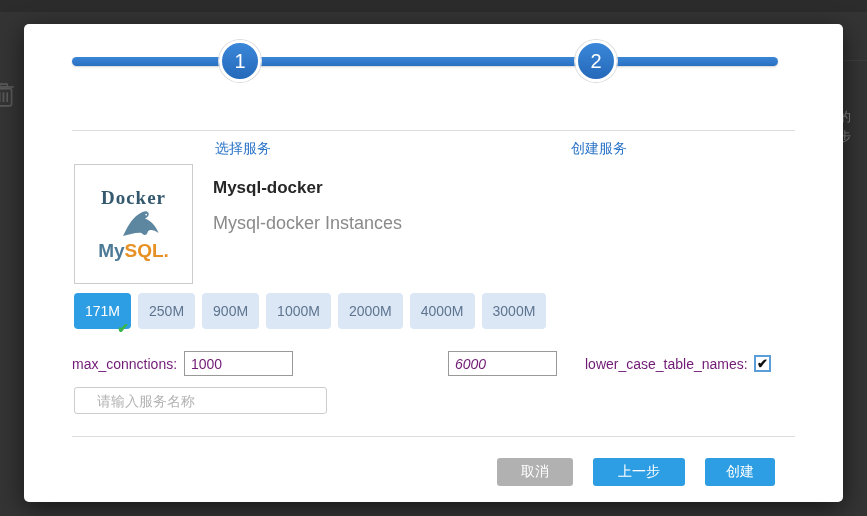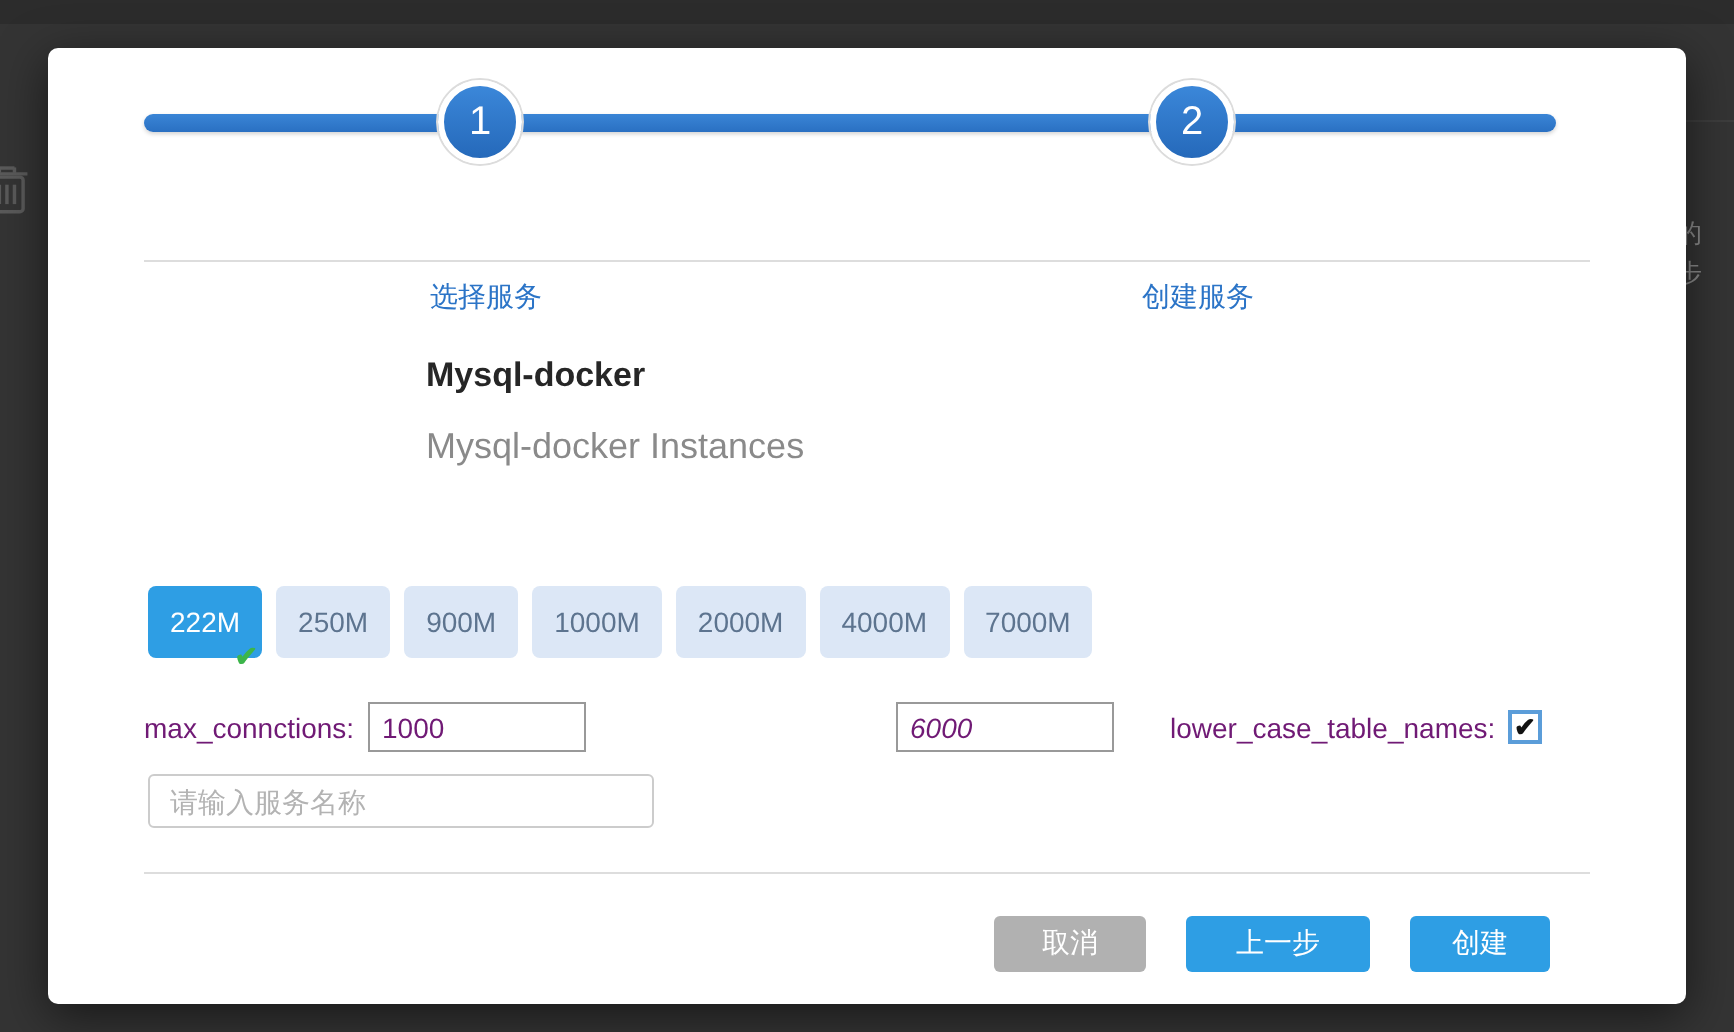--- a/index.html
+++ b/index.html
@@ -99,21 +99,21 @@
     position:absolute; left:730px; top:331px; width:17px; height:17px;
     background:#ffffff; border:2px solid #5b9dd9;
     color:#111111; font-size:13px; font-weight:bold; line-height:13px;
     text-align:center; cursor:pointer;
   }
 
   
   .name-input {
     position:absolute; left:50px; top:363px; width:253px; height:27px;
     border:1px solid #cccccc; border-radius:3px; background:#fff;
-    font-size:14px; color:#333; padding:0 10px; font-family:inherit;
+    font-size:14px; color:#333; padding:0 22px; font-family:inherit;
   }
   .name-input::placeholder { color:#b3b3b3; opacity:1; }
 
   
   .footer { position:absolute; top:434px; right:68px; display:flex; }
   .btn {
     height:28px; border:none; border-radius:3px; color:#ffffff;
     font-size:14px; font-family:inherit; cursor:pointer;
   }
   .btn-cancel { width:76px; background:#b1b1b1; }
@@ -152,31 +152,41 @@
       <span>1</span>
     </div>
     <div class="step-circle c2">
       <span>2</span>
     </div>
     <div class="step-label l1">选择服务</div>
     <div class="step-label l2">创建服务</div>
 
     <div class="divider d1"></div>
 
+    <div class="logo-box">
+      <div class="logo-docker">Docker</div>
+      <div class="logo-dolphin">
+        <svg width="42" height="30" viewBox="0 0 42 30">
+          <path fill="#5d87a1" d="M3 27 C7 19 11 10 19 5 C23 2 27 1 28.5 4 C29.5 6 27.5 8.5 25 9.5 C31 12 36 17 38.5 24 C35 21.5 31.5 20.5 29 21.5 C27 22.3 28 26 24.5 26 C22.5 26 22.5 23.8 20 23.8 C14 23.8 8 26 3 27 Z"></path>
+          <circle cx="26.2" cy="5.6" r="0.9" fill="#ffffff"></circle>
+        </svg>
+      </div>
+      <div class="logo-mysql"><span class="my">My</span><span class="sql">SQL.</span></div>
+    </div>
     <div class="svc-title">Mysql-docker</div>
     <div class="svc-subtitle">Mysql-docker Instances</div>
 
     <div class="mem-row">
-        <button class="mem-btn selected"><span>222M</span><span class="check">✔</span></button>
+        <button class="mem-btn selected"><span>171M</span><span class="check">✔</span></button>
         <button class="mem-btn"><span>250M</span></button>
         <button class="mem-btn"><span>900M</span></button>
         <button class="mem-btn"><span>1000M</span></button>
         <button class="mem-btn"><span>2000M</span></button>
         <button class="mem-btn"><span>4000M</span></button>
-        <button class="mem-btn"><span>7000M</span></button>
+        <button class="mem-btn"><span>3000M</span></button>
       </div>
 
     <div class="form-label lab1">max_connctions:</div>
     <input class="num-input in1" type="text" value="1000" style="">
     <input class="num-input in2" type="text" value="6000" style="">
     <div class="form-label lab3">lower_case_table_names:</div>
     <div class="cbx">✔</div>
 
     <input class="name-input" type="text" placeholder="请输入服务名称" style="">
 

